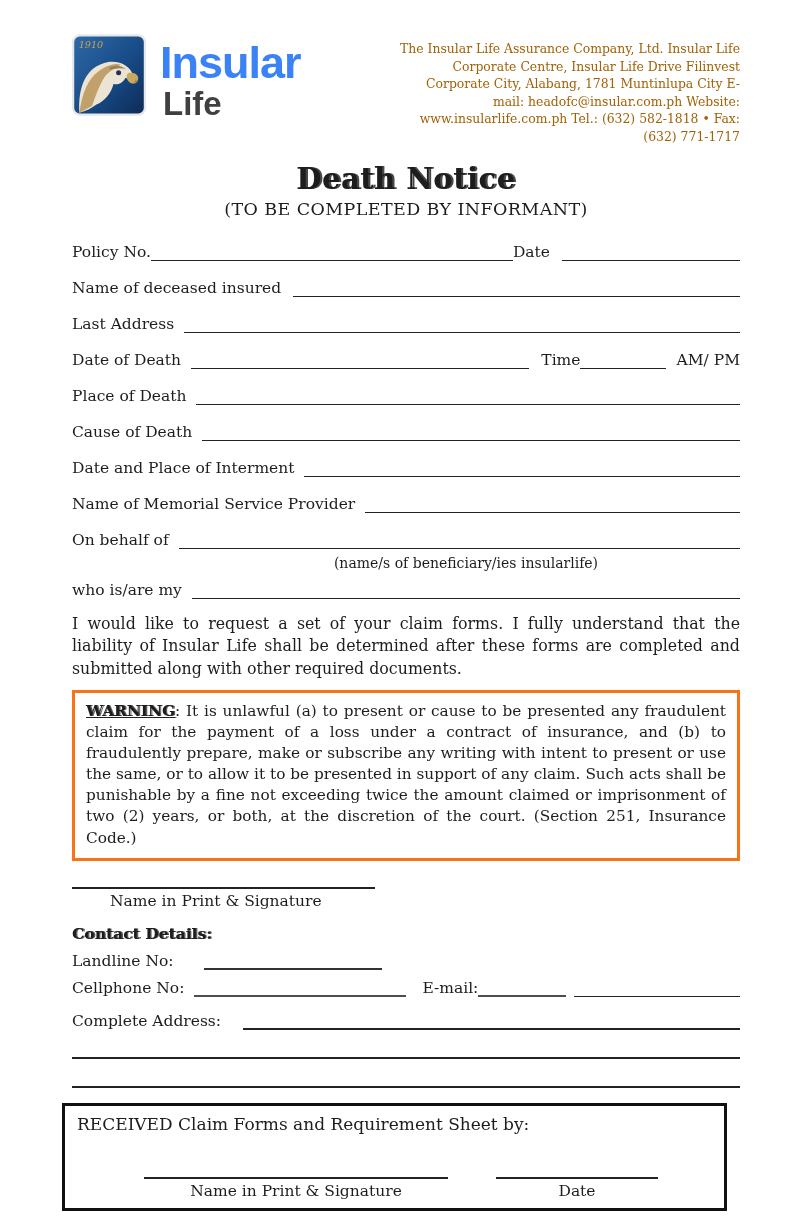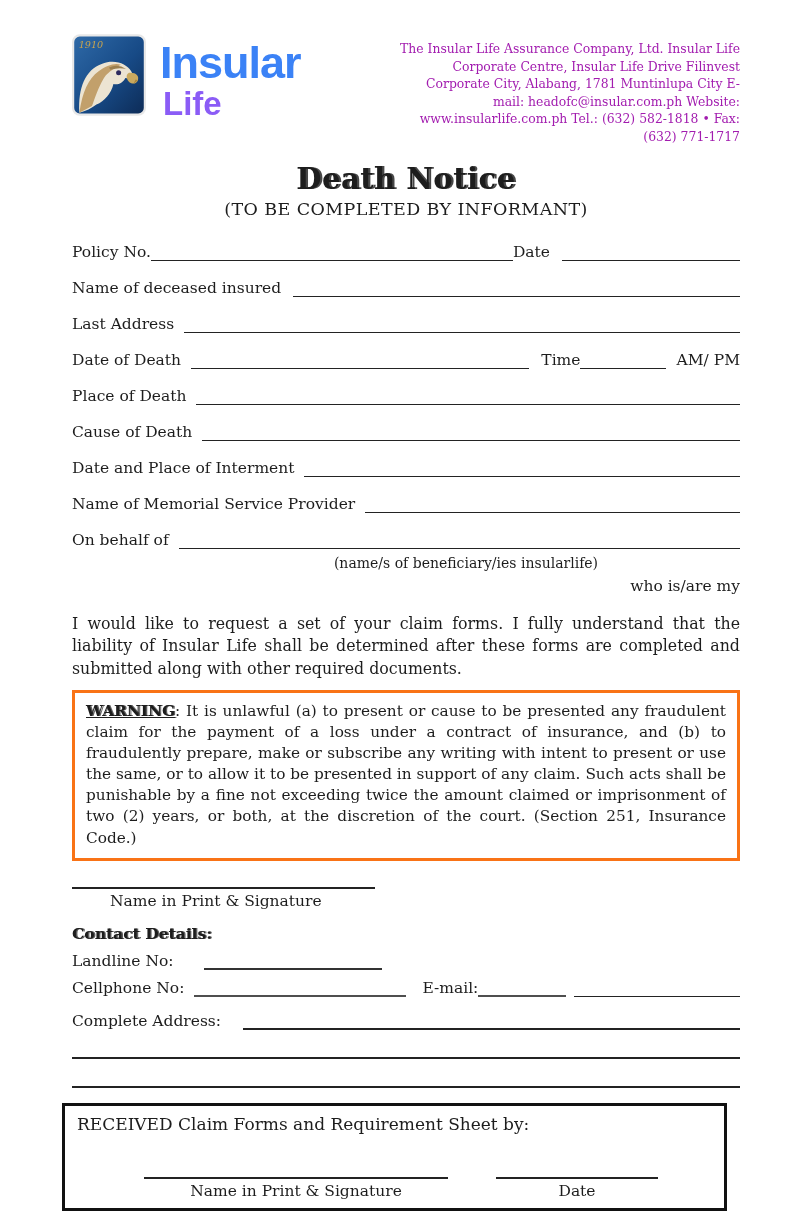--- a/index.html
+++ b/index.html
@@ -13,24 +13,24 @@
     color:#1d1d1d;
     padding:34px 50px 0 72px;
     overflow:hidden;
   }
   
   .hdr { display:flex; justify-content:space-between; align-items:flex-start; }
   .brand { display:flex; align-items:flex-start; gap:14px; }
   .logo-mark { width:74px; height:82px; flex:0 0 auto; }
   .wordmark { padding-top:6px; font-family:"Liberation Sans", sans-serif; }
   .wm-top { font-size:45px; font-weight:bold; color:#3b82f6; letter-spacing:-1px; line-height:1; }
-  .wm-bottom { font-size:33px; font-weight:bold; color:#8b5cf6; line-height:1; margin:2px 0 0 3px; }
+  .wm-bottom { font-size:33px; font-weight:bold; color:#404040; line-height:1; margin:2px 0 0 3px; }
   .addr {
     width:372px; text-align:right;
-    font-size:12.4px; line-height:1.42; color:#a21caf;
+    font-size:12.4px; line-height:1.42; color:#a16207;
     white-space:pre-line; padding-top:6px;
   }
   
   .dbl { text-shadow:1.4px 0 0 rgba(25,25,25,.7); }
   .title {
     margin-top:16px; text-align:center;
     font-size:29px; font-weight:bold; letter-spacing:.5px;
     text-shadow:2.2px 0 0 rgba(25,25,25,.8);
   }
   .subtitle { text-align:center; font-size:17.5px; letter-spacing:.4px; margin-top:3px; }
@@ -39,21 +39,21 @@
   .row { display:flex; align-items:flex-end; height:22px; margin-bottom:14px; font-size:15.5px; white-space:nowrap; }
   .lbl { flex:0 0 auto; }
   .ln { border-bottom:1.6px solid #232323; height:20px; }
   .flex1 { flex:1 1 auto; }
   .gap12 { margin-left:12px; }
   .gap10 { margin-left:10px; }
   .w180 { width:178px; }
   .w85  { width:86px; }
   .ampm { margin-left:10px; }
   .caption { font-size:14px; text-align:center; padding-left:120px; margin:-8px 0 6px 0; }
-  .who-row { margin-top:2px;flex-direction:column; }
+  .who-row { margin-top:2px; }
   
   .statement { margin-top:4px; font-size:15.8px; line-height:1.42; text-align:justify; }
   
   .warnbox {
     margin-top:10px; border:3px solid #f97316;
     padding:8px 11px 9px 11px;
     font-size:15.3px; line-height:1.38; text-align:justify;
   }
   .warn-label { font-weight:bold; text-decoration:underline; }
   

